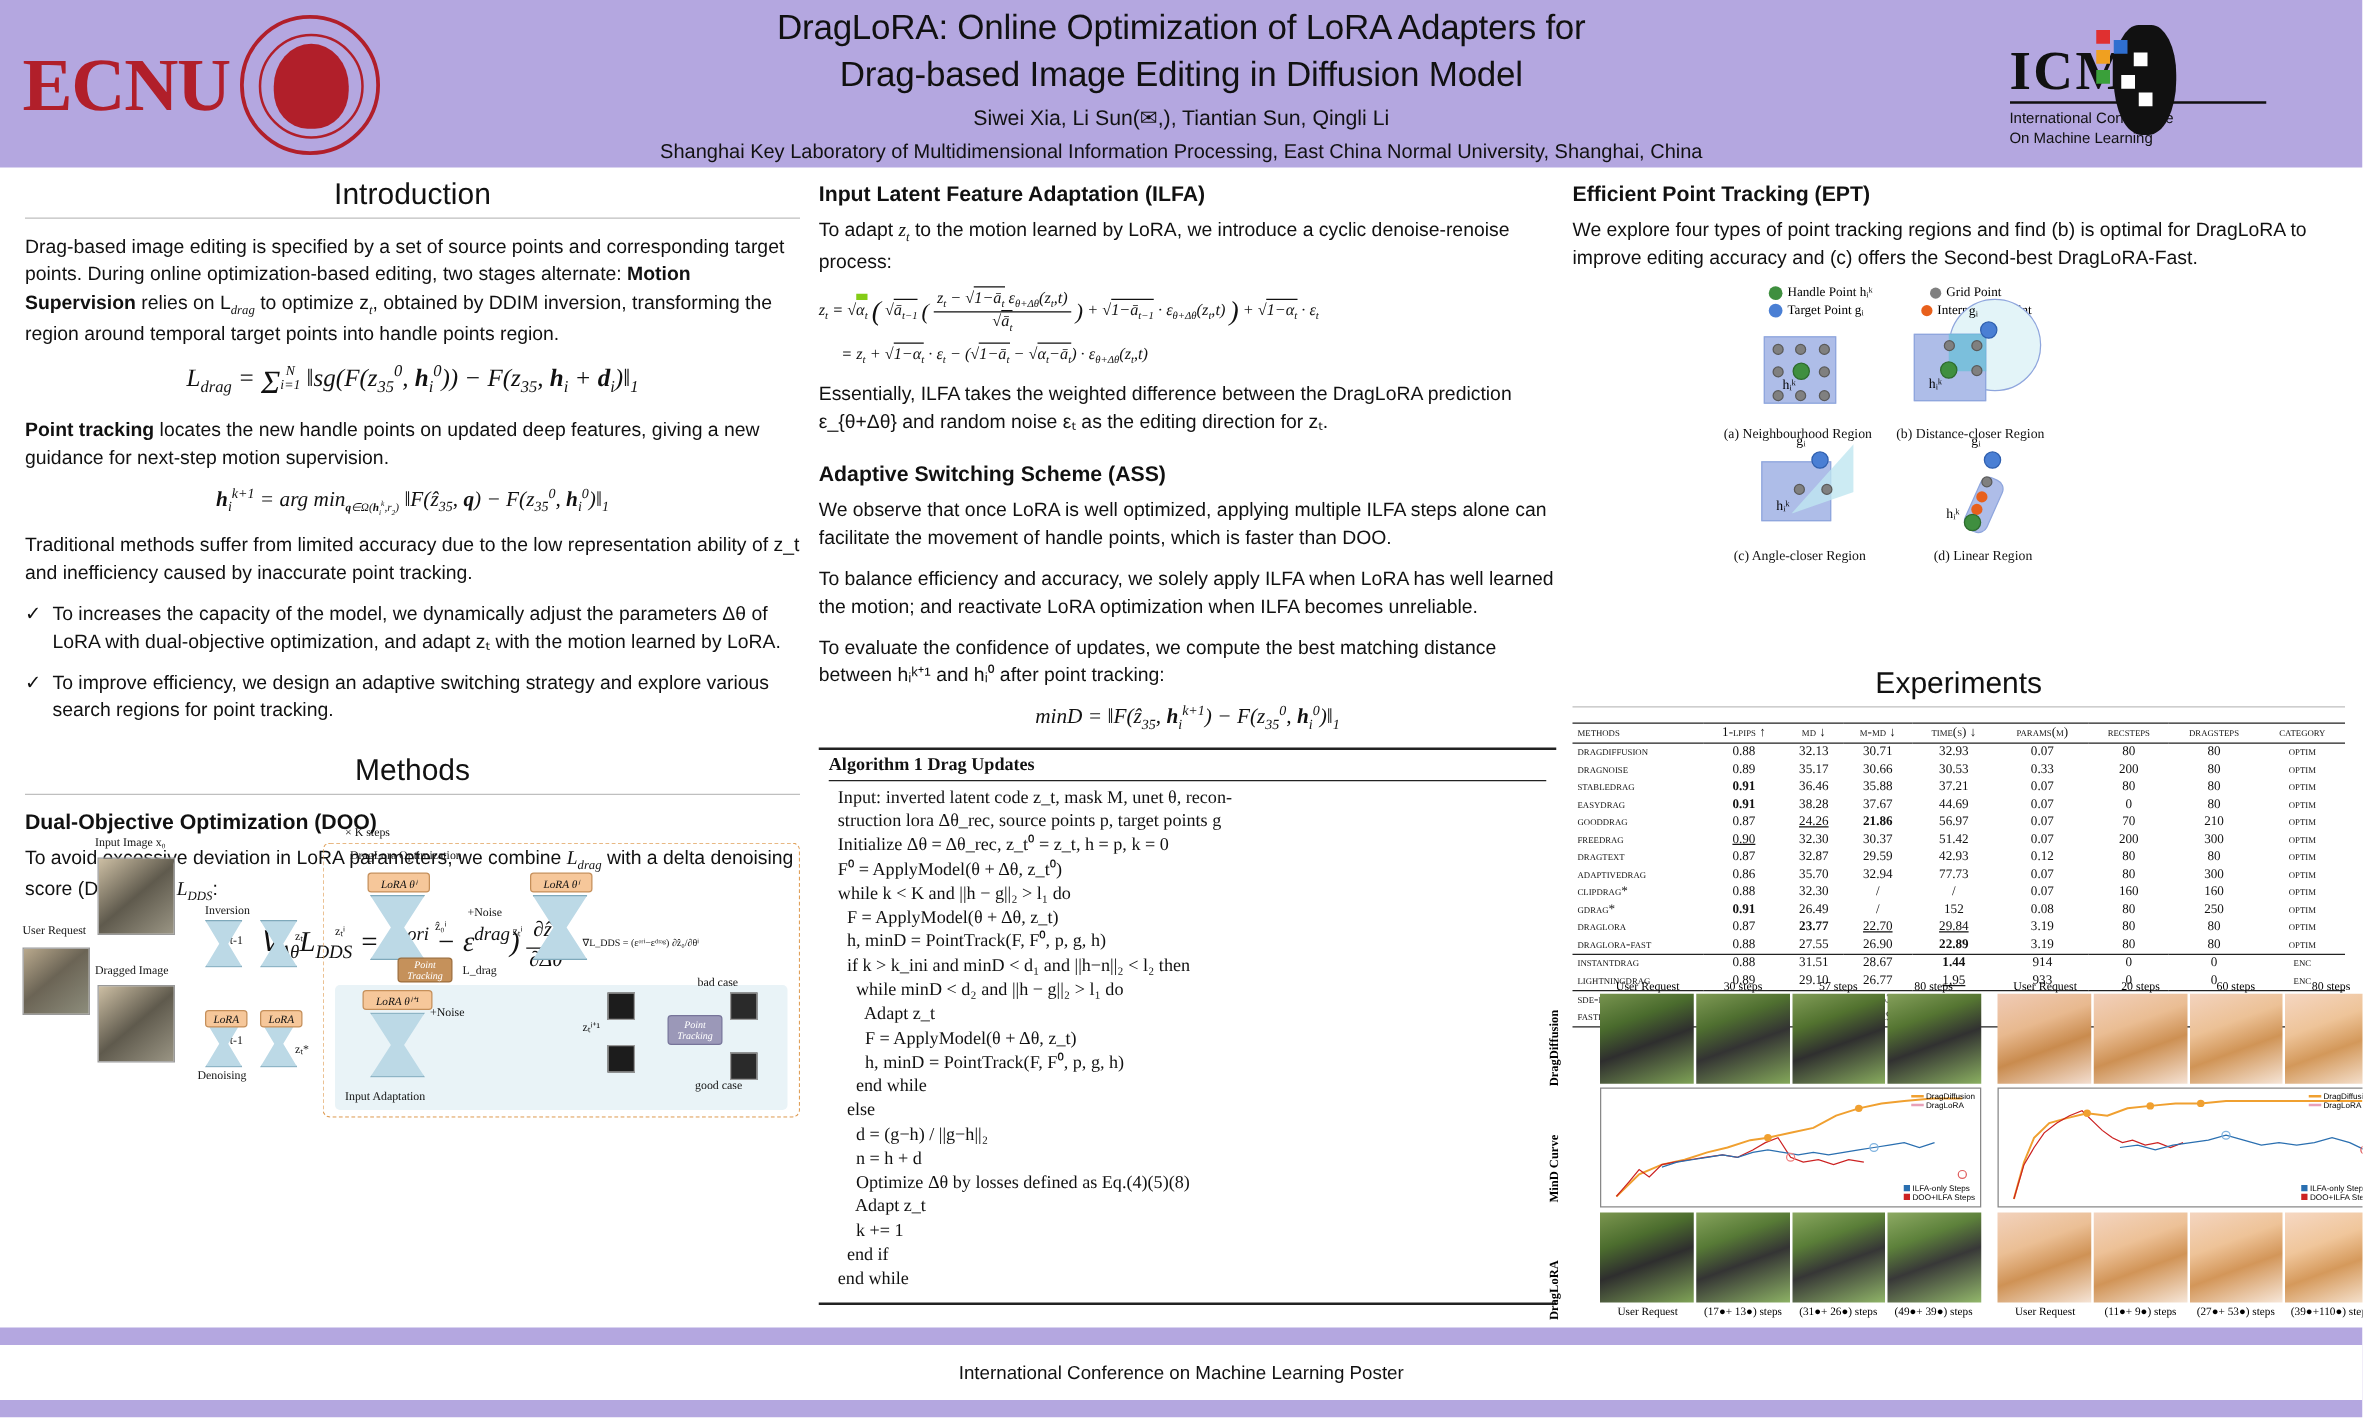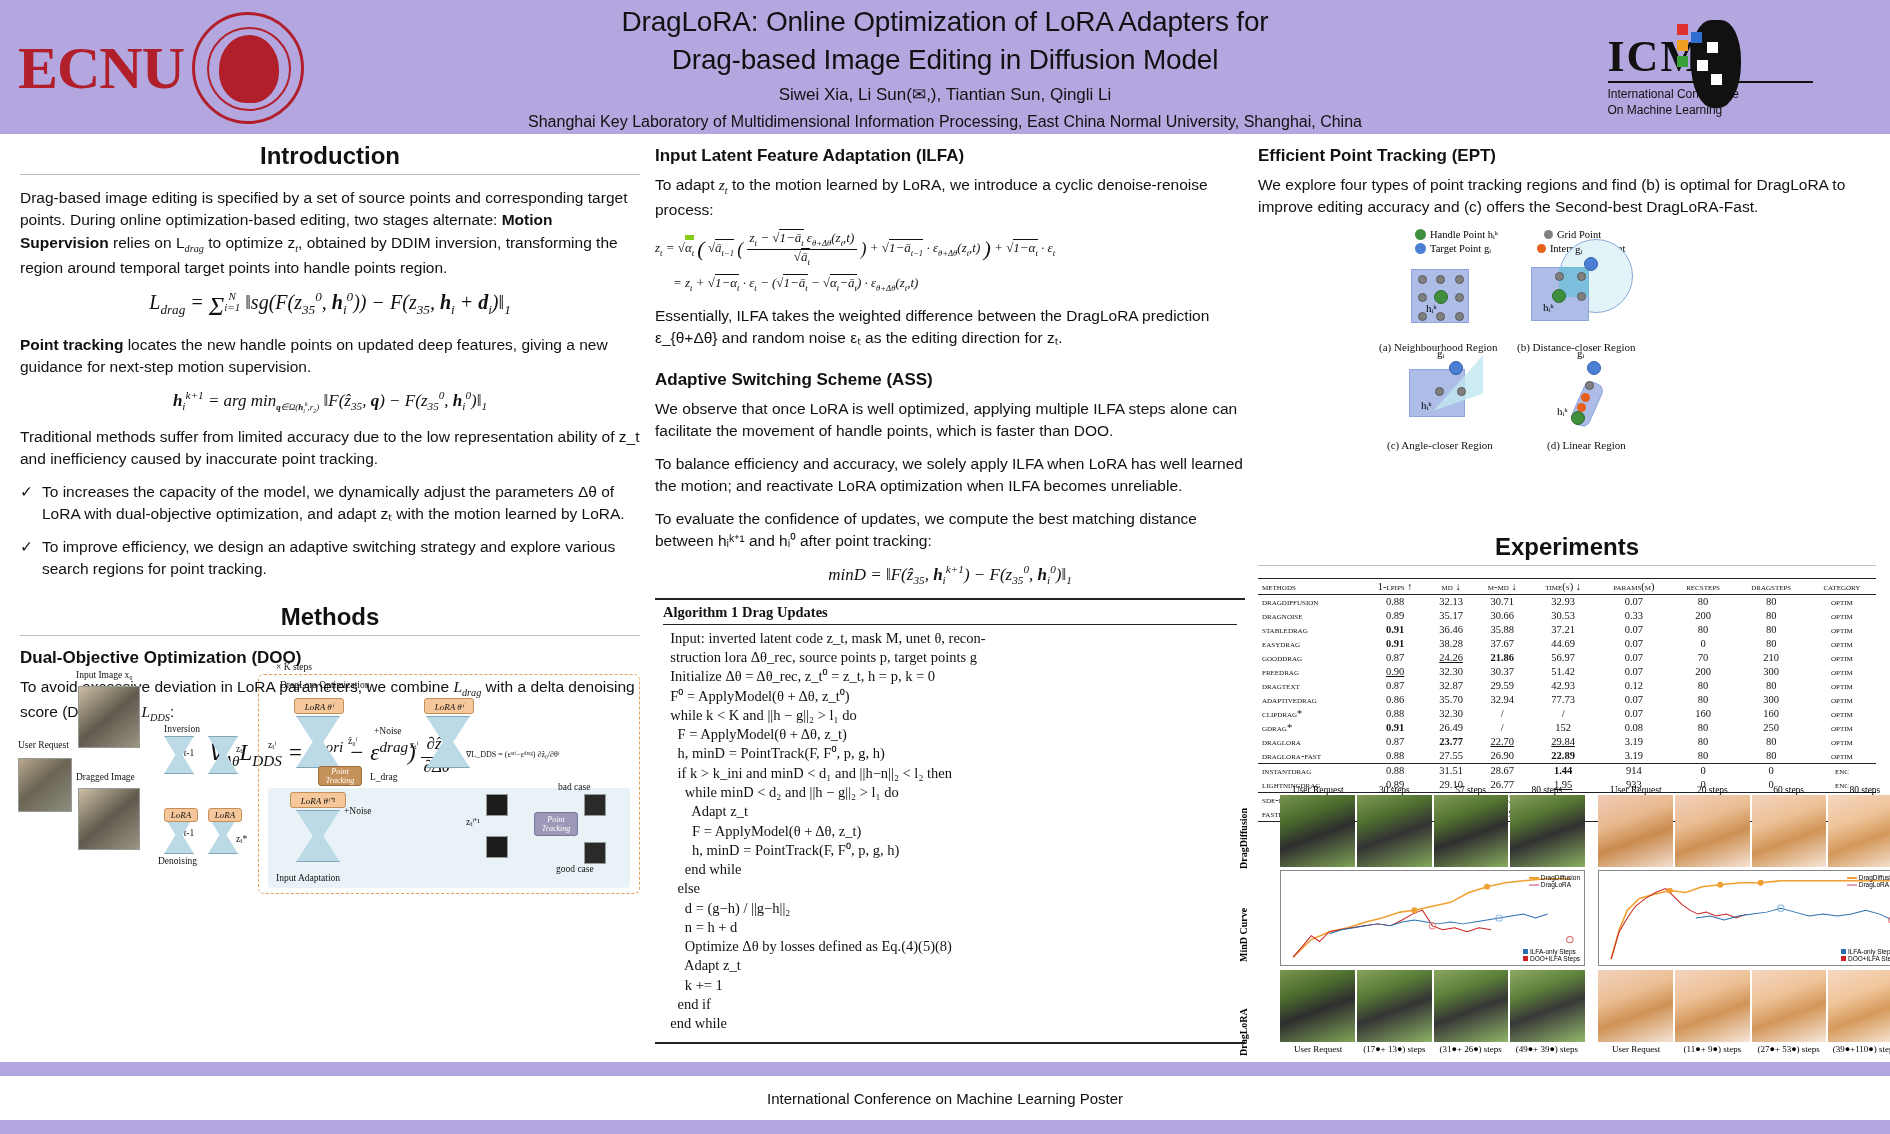--- a/index.html
+++ b/index.html
@@ -46,21 +46,21 @@
   #footer-inner { background:#fff; width:1890px; height:44px; display:flex; align-items:center; justify-content:center;
     font-size:15px; color:#111;}
 
   
   .col { position:absolute; top:142px; }
   #col-left   { left:20px;   width:620px; }
   #col-mid    { left:655px;  width:590px; }
   #col-right  { left:1258px; width:618px; }
 
   h2.section {
-    text-align:center; font-size:24px; font-weight:bold; color:#111;
+    text-align:center; font-size:24px; font-weight:normal; color:#111;
     margin:0 0 4px 0; padding:0;
   }
   .rule { border-top:1px solid #bfbfbf; margin:0 0 12px 0; }
   h3.sub { font-size:17px; font-weight:bold; color:#111; margin:14px 0 8px 0; }
   p.body { font-size:15.5px; line-height:1.45; color:#111; margin:0 0 10px 0; text-align:left;}
   .bullet { font-size:15.5px; line-height:1.45; color:#111; margin:0 0 10px 0; padding-left:22px; position:relative;}
   .bullet .chk { position:absolute; left:0; top:0; }
   .eq { text-align:center; font-family:"Liberation Serif", serif; font-style:italic; color:#111; margin:10px 0 12px 0; }
   .eq-big { font-size:20px; }
   .eq-md { font-size:17px; }

